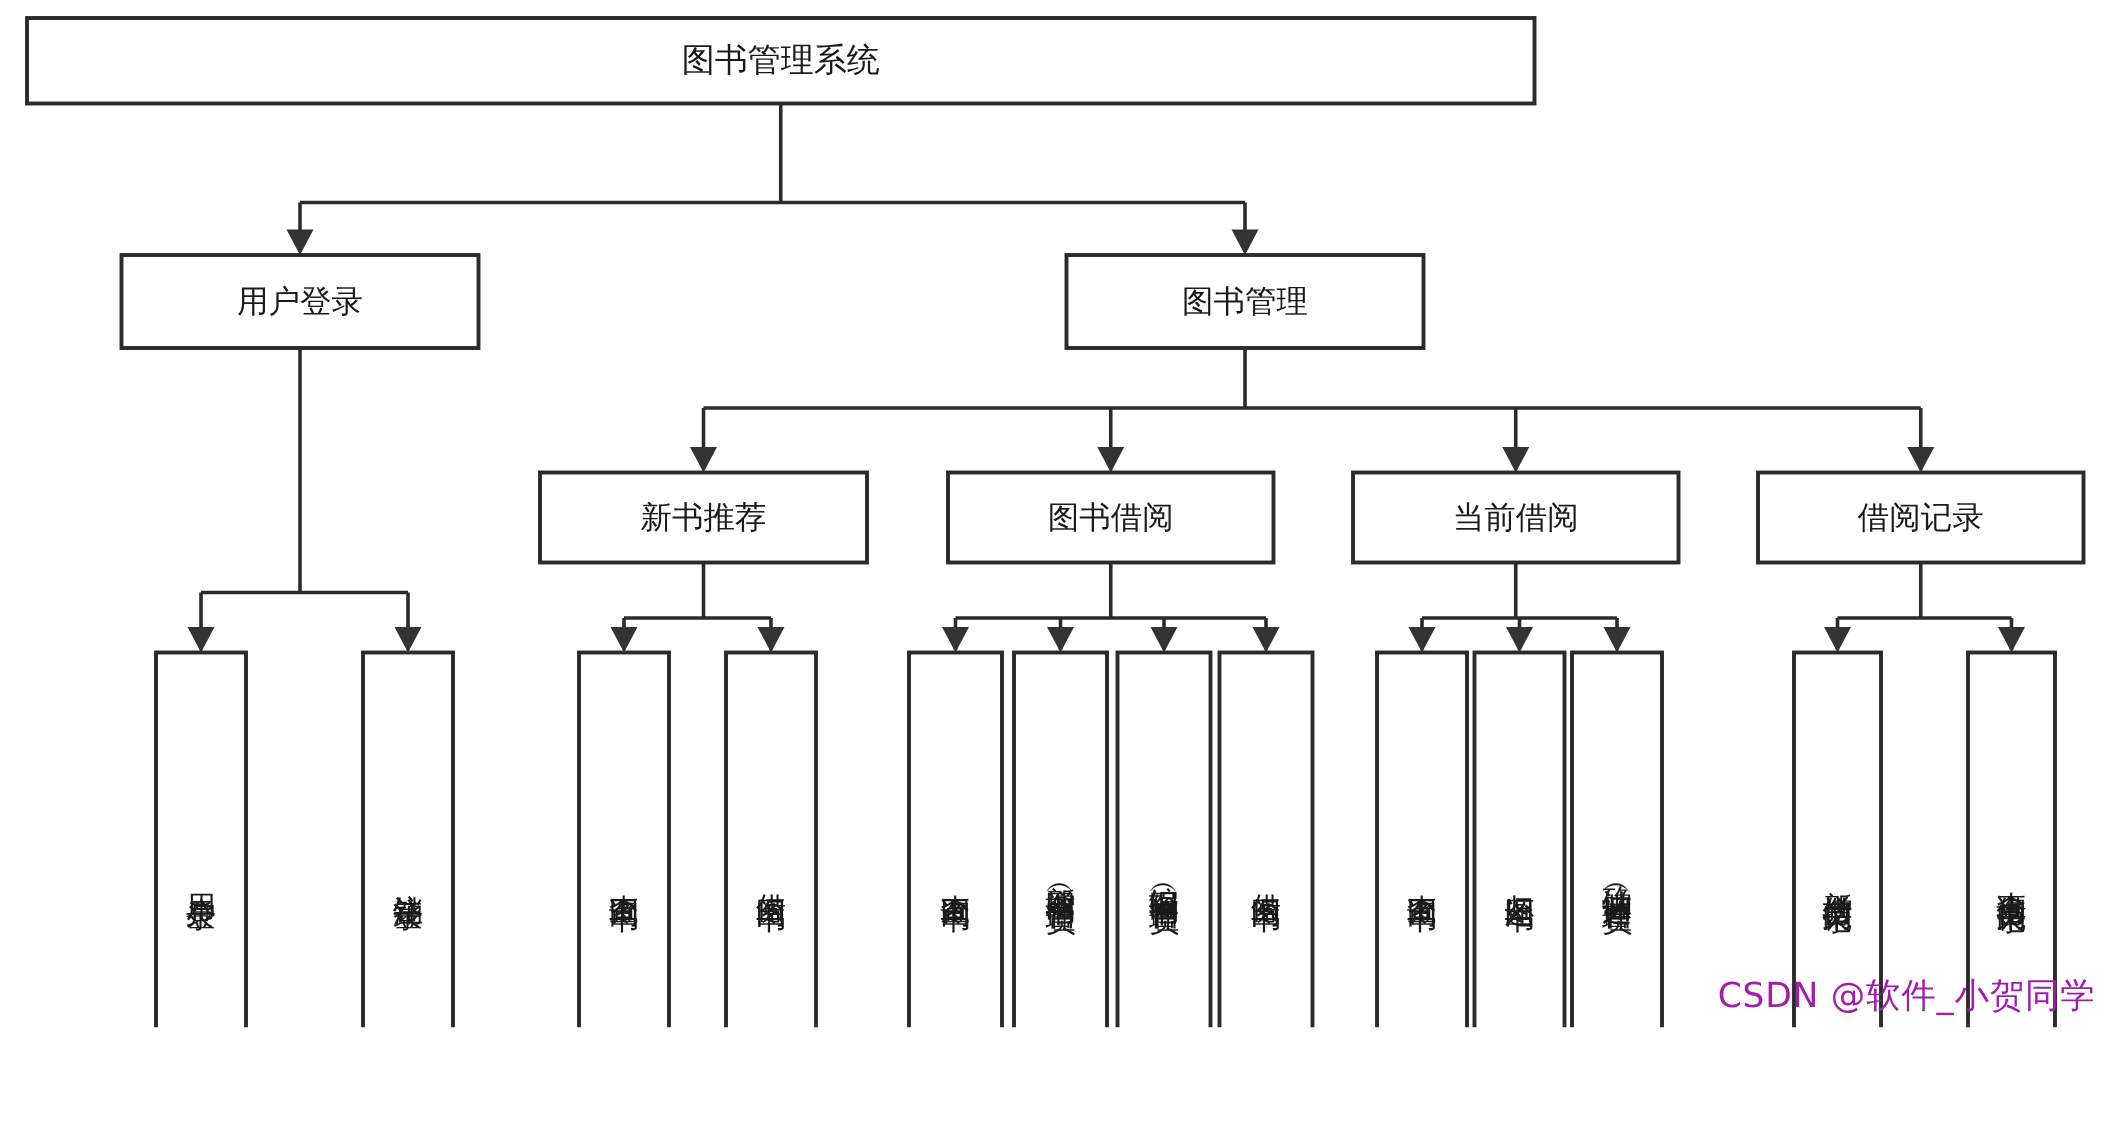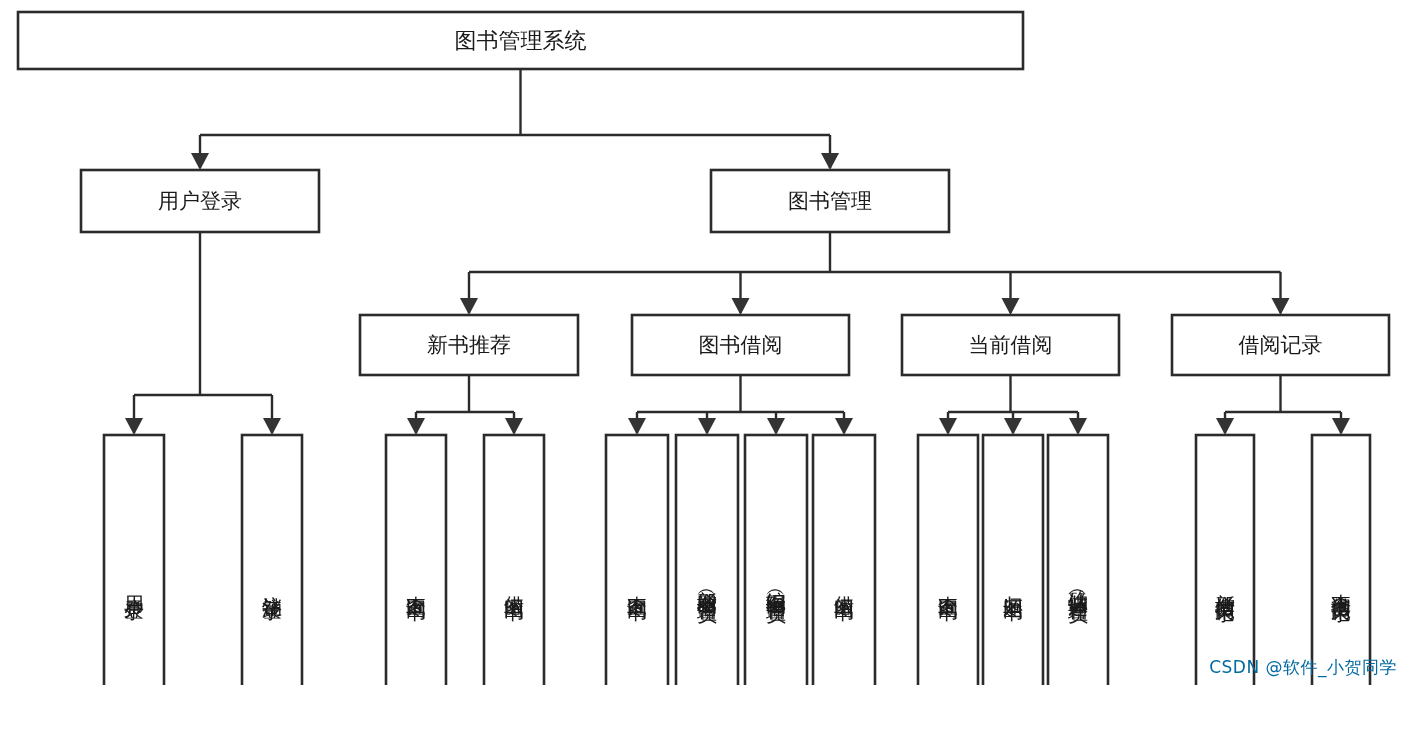--- a/index.html
+++ b/index.html
@@ -63,22 +63,22 @@
     align-items: center;
     justify-content: center;
     pointer-events: none;
     user-select: none;
   }
   .watermark {
     position: absolute;
     right: 8px;
     bottom: 6px;
     font-family: "DejaVu Sans", "Liberation Sans", sans-serif;
-    font-size: 17px;
-    color: #0369a1;
+    font-size: 23px;
+    color: #a21caf;
     letter-spacing: 0.5px;
     white-space: nowrap;
   }
 </style>
 </head>
 <body>
 
 <div id="canvas-wrap">
   <svg id="diagram" viewBox="0 0 1405 747">
     <g id="connectors">

